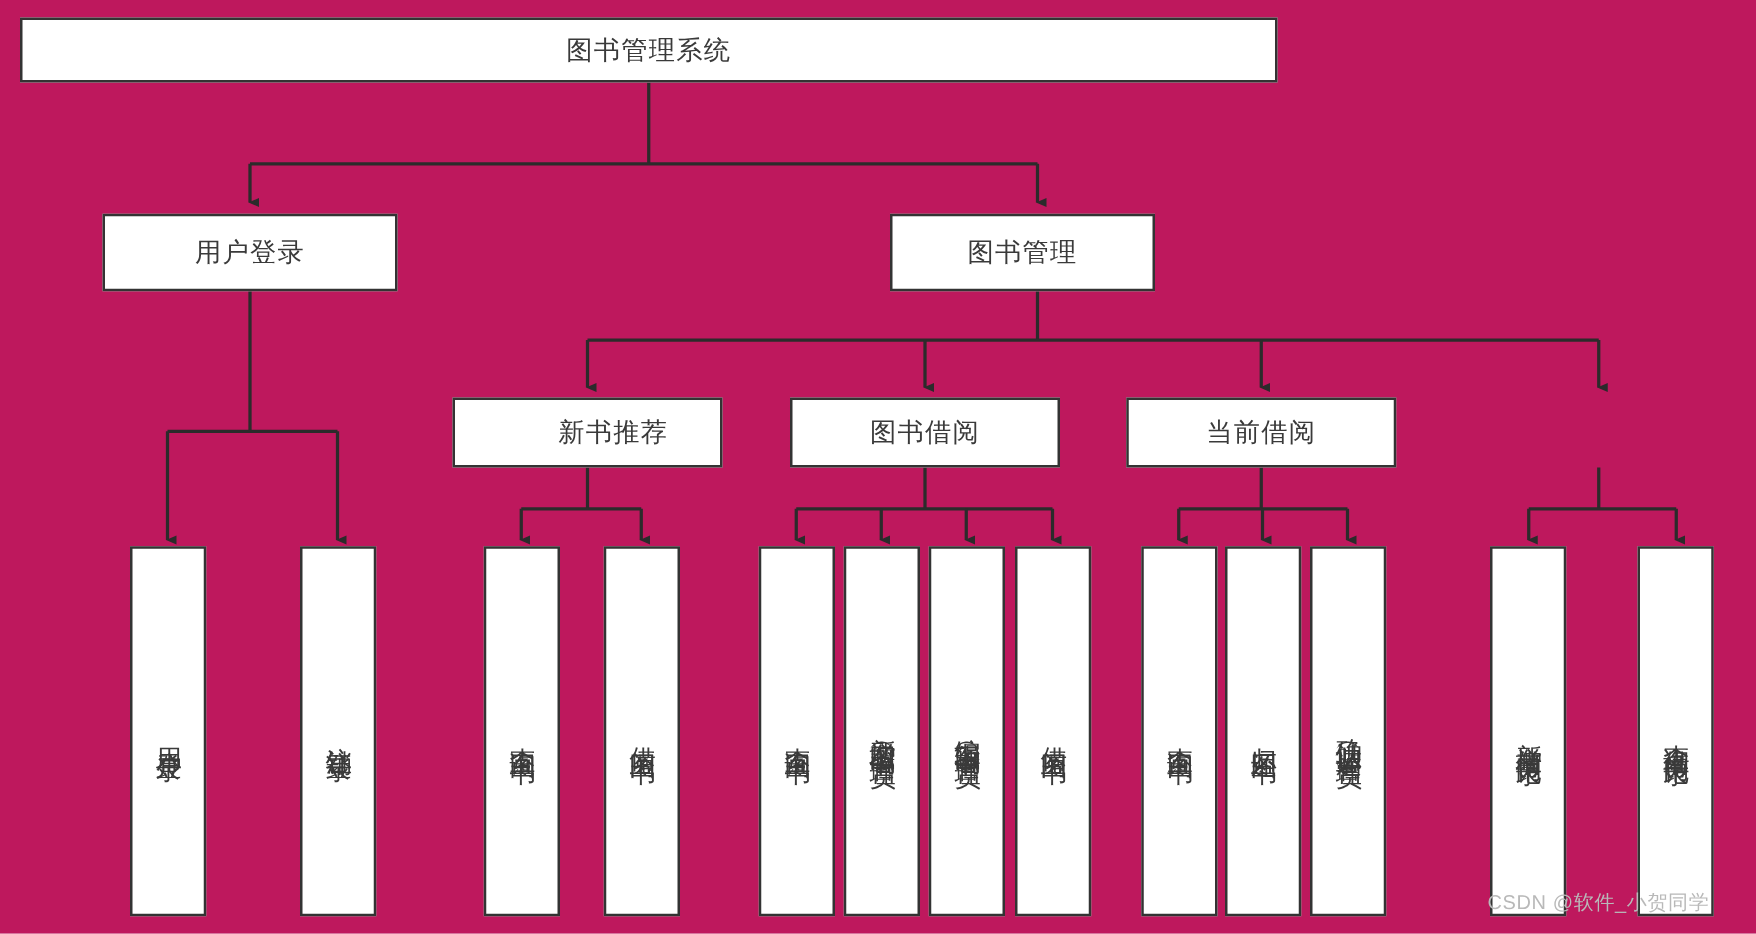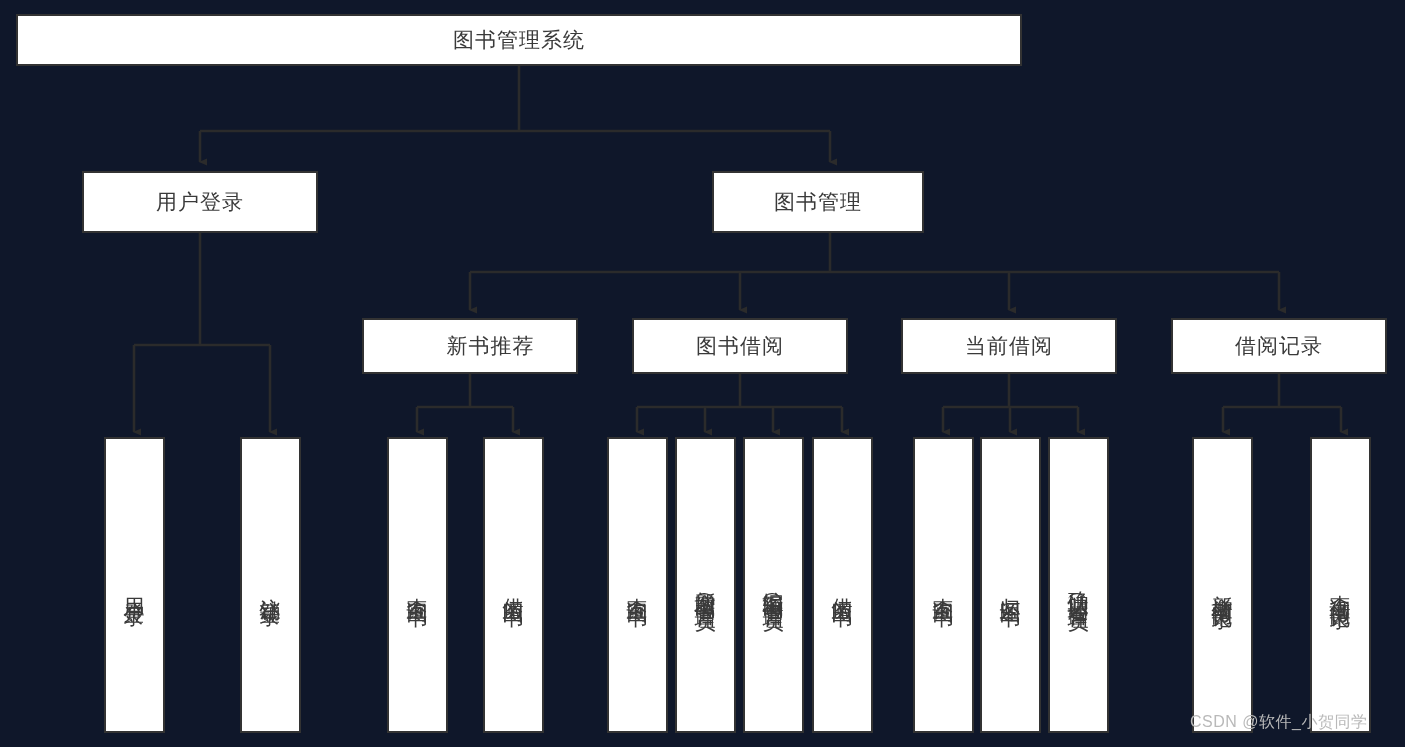--- a/index.html
+++ b/index.html
@@ -7,21 +7,21 @@
     padding: 0;
     background: #ffffff;
   }
   body {
     font-family: "Liberation Sans", "DejaVu Sans", sans-serif;
   }
   #canvas {
     position: relative;
     width: 1405px;
     height: 747px;
-    background: #0f172a;
+    background: #be185d;
     overflow: hidden;
   }
   svg.wires {
     position: absolute;
     left: 0;
     top: 0;
     width: 1405px;
     height: 747px;
     pointer-events: none;
   }
@@ -128,23 +128,20 @@
 
   <div class="node h" style="left:362px; top:318px; width:216px; height:56px;padding-left:41px;">
     <span class="lbl">新书推荐</span>
   </div>
   <div class="node h" style="left:632px; top:318px; width:216px; height:56px;">
     <span class="lbl">图书借阅</span>
   </div>
   <div class="node h" style="left:901px; top:318px; width:216px; height:56px;">
     <span class="lbl">当前借阅</span>
   </div>
-  <div class="node h" style="left:1171px; top:318px; width:216px; height:56px;">
-    <span class="lbl">借阅记录</span>
-  </div>
 
   <div class="node v" style="left:104px; top:437px; width:61px; height:296px;">
     <span class="lbl">用户登录</span>
   </div>
   <div class="node v" style="left:240px; top:437px; width:61px; height:296px;">
     <span class="lbl">注销登录</span>
   </div>
 
   <div class="node v" style="left:387px; top:437px; width:61px; height:296px;">
     <span class="lbl">查询图书</span>

